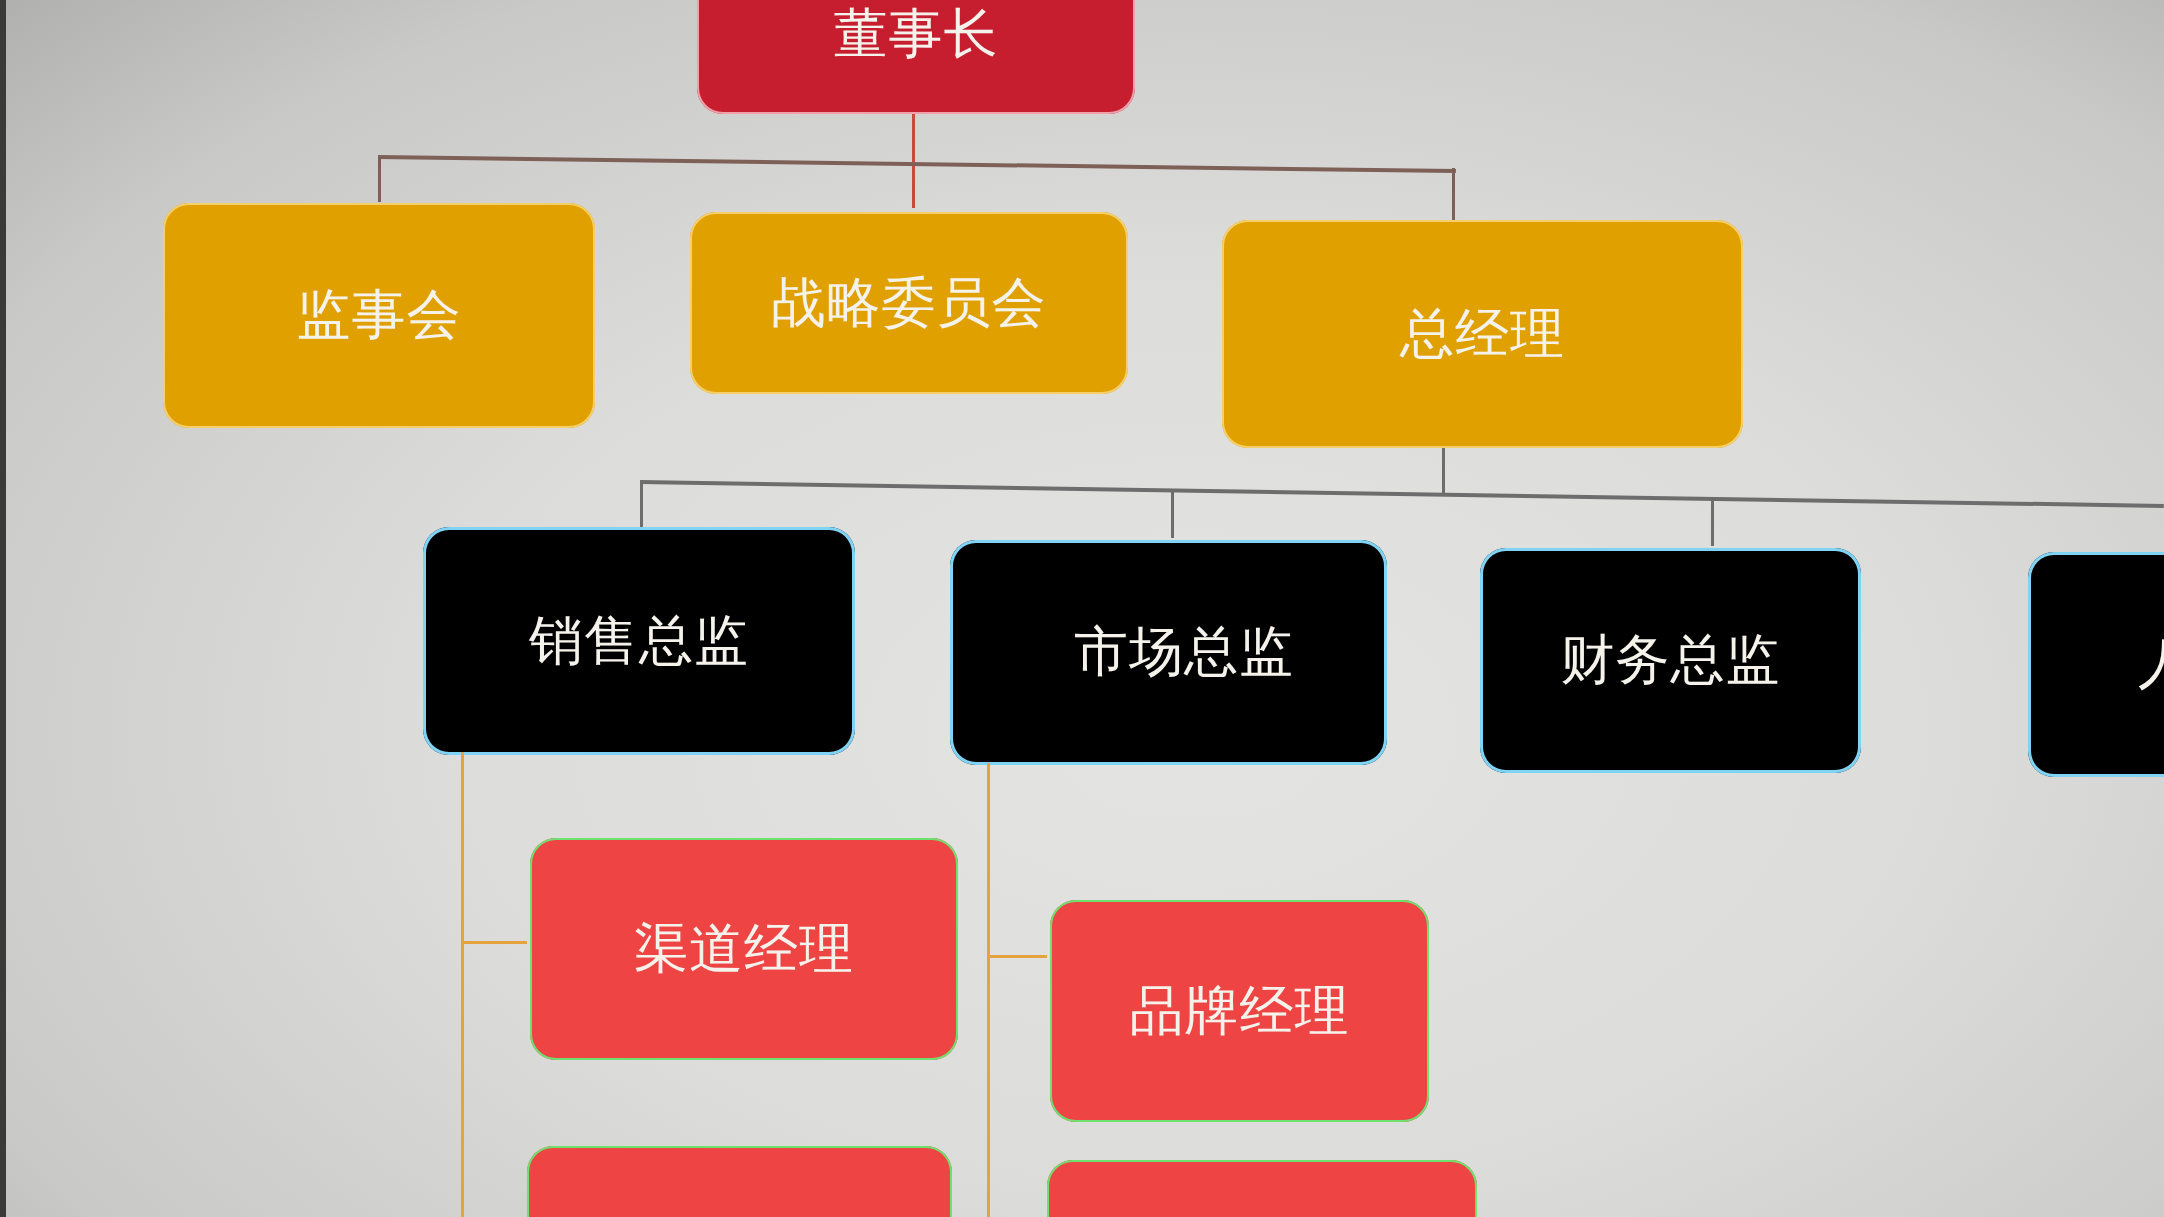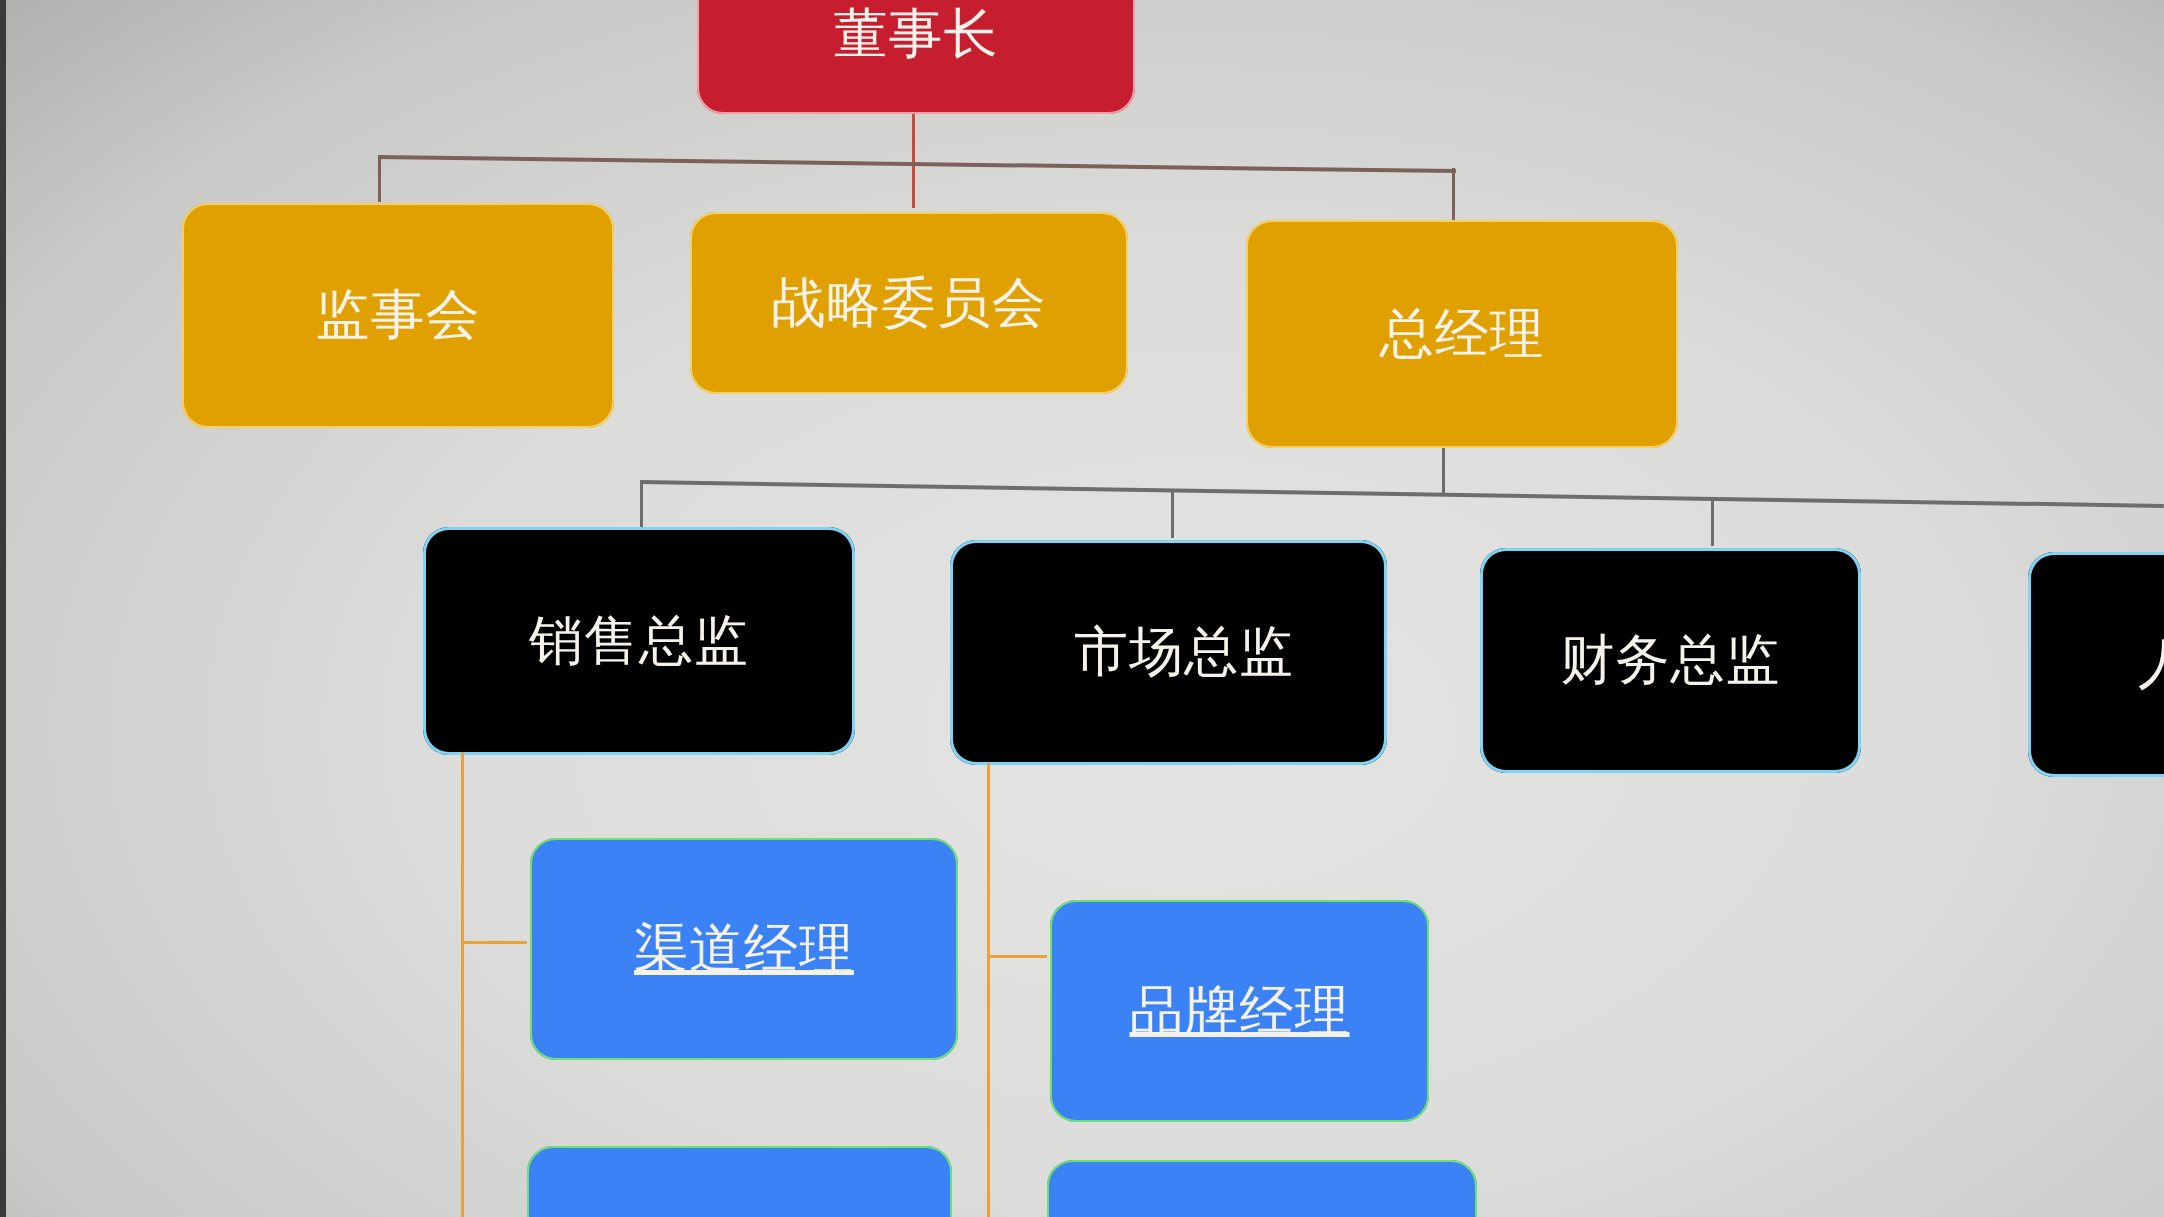--- a/index.html
+++ b/index.html
@@ -11,48 +11,48 @@
   .left-edge {
     position: absolute; left: 0; top: 0; width: 6px; height: 1217px; background: #3a3a3a;
   }
   .node {
     position: absolute; border-radius: 26px; display: flex; align-items: center; justify-content: center;
     color: #f4f2ea; font-size: 54px; letter-spacing: 1px; box-sizing: border-box;
   }
   .n-red { background: #c61d2f; box-shadow: 0 0 0 2px #f0a0a8 inset; }
   .n-orange { background: #dfa000; box-shadow: 0 0 0 2px #f4cf6a inset; }
   .n-blue { background: #000000; box-shadow: 0 0 0 3px #7fd3f4 inset; }
-  .n-green { background: #3b82f6; box-shadow: 0 0 0 2px #6ee06e inset; text-decoration: underline; }
+  .n-green { background: #ef4444; box-shadow: 0 0 0 2px #6ee06e inset; }
   .line { position: absolute; }
   .l-red { background: #c74a3a; }
   .l-brown { background: #7d6058; }
   .l-gray { background: #6d6d6d; }
   .l-amber { background: #e6a23c; }
 </style>
 </head>
 <body>
 
 <div class="left-edge"></div>
 
 <div class="node n-red" style="left:697px; top:-40px; width:438px; height:154px; align-items:flex-start; padding-top:38px;">
   <span>董事长</span>
 </div>
 
 <div class="line l-red" style="left:912px; top:114px; width:3px; height:94px;"></div>
 <div class="line l-brown" style="left:378px; top:155px; width:1078px; height:4px; transform:rotate(0.75deg); transform-origin:left center;"></div>
 <div class="line l-brown" style="left:378px; top:157px; width:3px; height:45px;"></div>
 <div class="line l-brown" style="left:1452px; top:168px; width:3px; height:52px;"></div>
 
-<div class="node n-orange" style="left:163px; top:203px; width:432px; height:225px;margin-left:19px;">
+<div class="node n-orange" style="left:163px; top:203px; width:432px; height:225px;">
   <span>监事会</span>
 </div>
 <div class="node n-orange" style="left:690px; top:212px; width:438px; height:182px;">
   <span>战略委员会</span>
 </div>
-<div class="node n-orange" style="left:1222px; top:220px; width:432px; height:228px;margin-left:24px;">
+<div class="node n-orange" style="left:1222px; top:220px; width:521px; height:228px;">
   <span>总经理</span>
 </div>
 
 <div class="line l-gray" style="left:1442px; top:448px; width:3px; height:45px;"></div>
 <div class="line l-gray" style="left:640px; top:480px; width:1524px; height:4px; transform:rotate(0.9deg); transform-origin:left center;"></div>
 <div class="line l-gray" style="left:640px; top:482px; width:3px; height:45px;"></div>
 <div class="line l-gray" style="left:1171px; top:490px; width:3px; height:48px;"></div>
 <div class="line l-gray" style="left:1711px; top:498px; width:3px; height:48px;"></div>
 
 <div class="node n-blue" style="left:423px; top:527px; width:432px; height:228px;">

